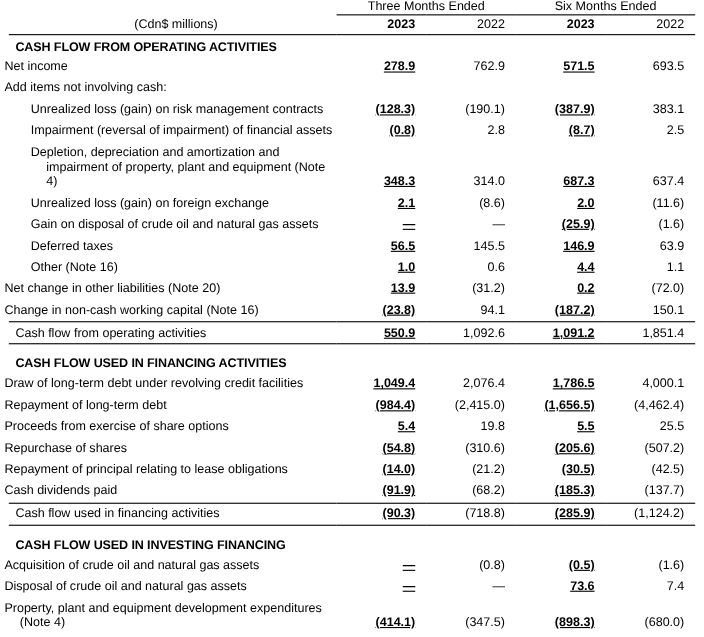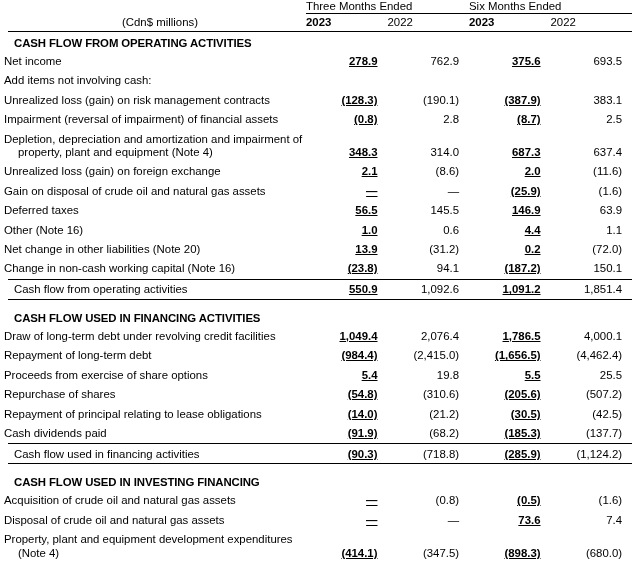--- a/index.html
+++ b/index.html
@@ -31,33 +31,34 @@
   td, th {
     padding: 0;
     margin: 0;
     vertical-align: bottom;
     font-weight: normal;
     text-align: left;
   }
 
   
   .spanhead {
+    text-align: center;
     font-size: 11.4px;
     padding-bottom: 1px;
     border-bottom: 1px solid #000;
     white-space: nowrap;
   }
   .spanpad { border: 0; }
   tr.hdr-years td {
     padding-top: 2px;
     padding-bottom: 3px;
     border-bottom: 1.6px solid #000;
   }
   tr.hdr-years td.yr {
-    text-align: left;
+    text-align: right;
     padding-right: 10px;
   }
   tr.hdr-years td.unit {
     padding-left: 6px;
     text-align: center;
   }
   .b { font-weight: bold; }
 
   
   tr.row td {
@@ -68,21 +69,21 @@
   td.lbl {
     padding-left: 6px;
     white-space: normal;
   }
   td.lbl .hang {
     display: block;
     padding-left: 4px;
     text-indent: -14px;
   }
   .ind0 { padding-left: 0px; }
-  .ind1 { padding-left: 14px; }
+  .ind1 { padding-left: 14px; margin-left: 24px; }
 
   td.num {
     text-align: right;
     padding-right: 10px;
     white-space: nowrap;
   }
   td.num.bold { font-weight: bold; text-decoration: underline; }
 
   tr.section td {
     font-weight: bold;
@@ -135,21 +136,21 @@
     <tbody id="rows-host">
         <tr class="section">
           <td class="lbl" colspan="5">CASH FLOW FROM OPERATING ACTIVITIES</td>
         </tr>
         <tr class="row">
           <td class="lbl">
             <span class="hang ind0">Net income</span>
           </td>
           <td class="num bold">278.9</td>
           <td class="num">762.9</td>
-          <td class="num bold">375.6</td>
+          <td class="num bold">571.5</td>
           <td class="num">693.5</td>
         </tr>
         <tr class="row">
           <td class="lbl">
             <span class="hang ind0">Add items not involving cash:</span>
           </td>
           <td class="num bold"></td>
           <td class="num"></td>
           <td class="num bold"></td>
           <td class="num"></td>

